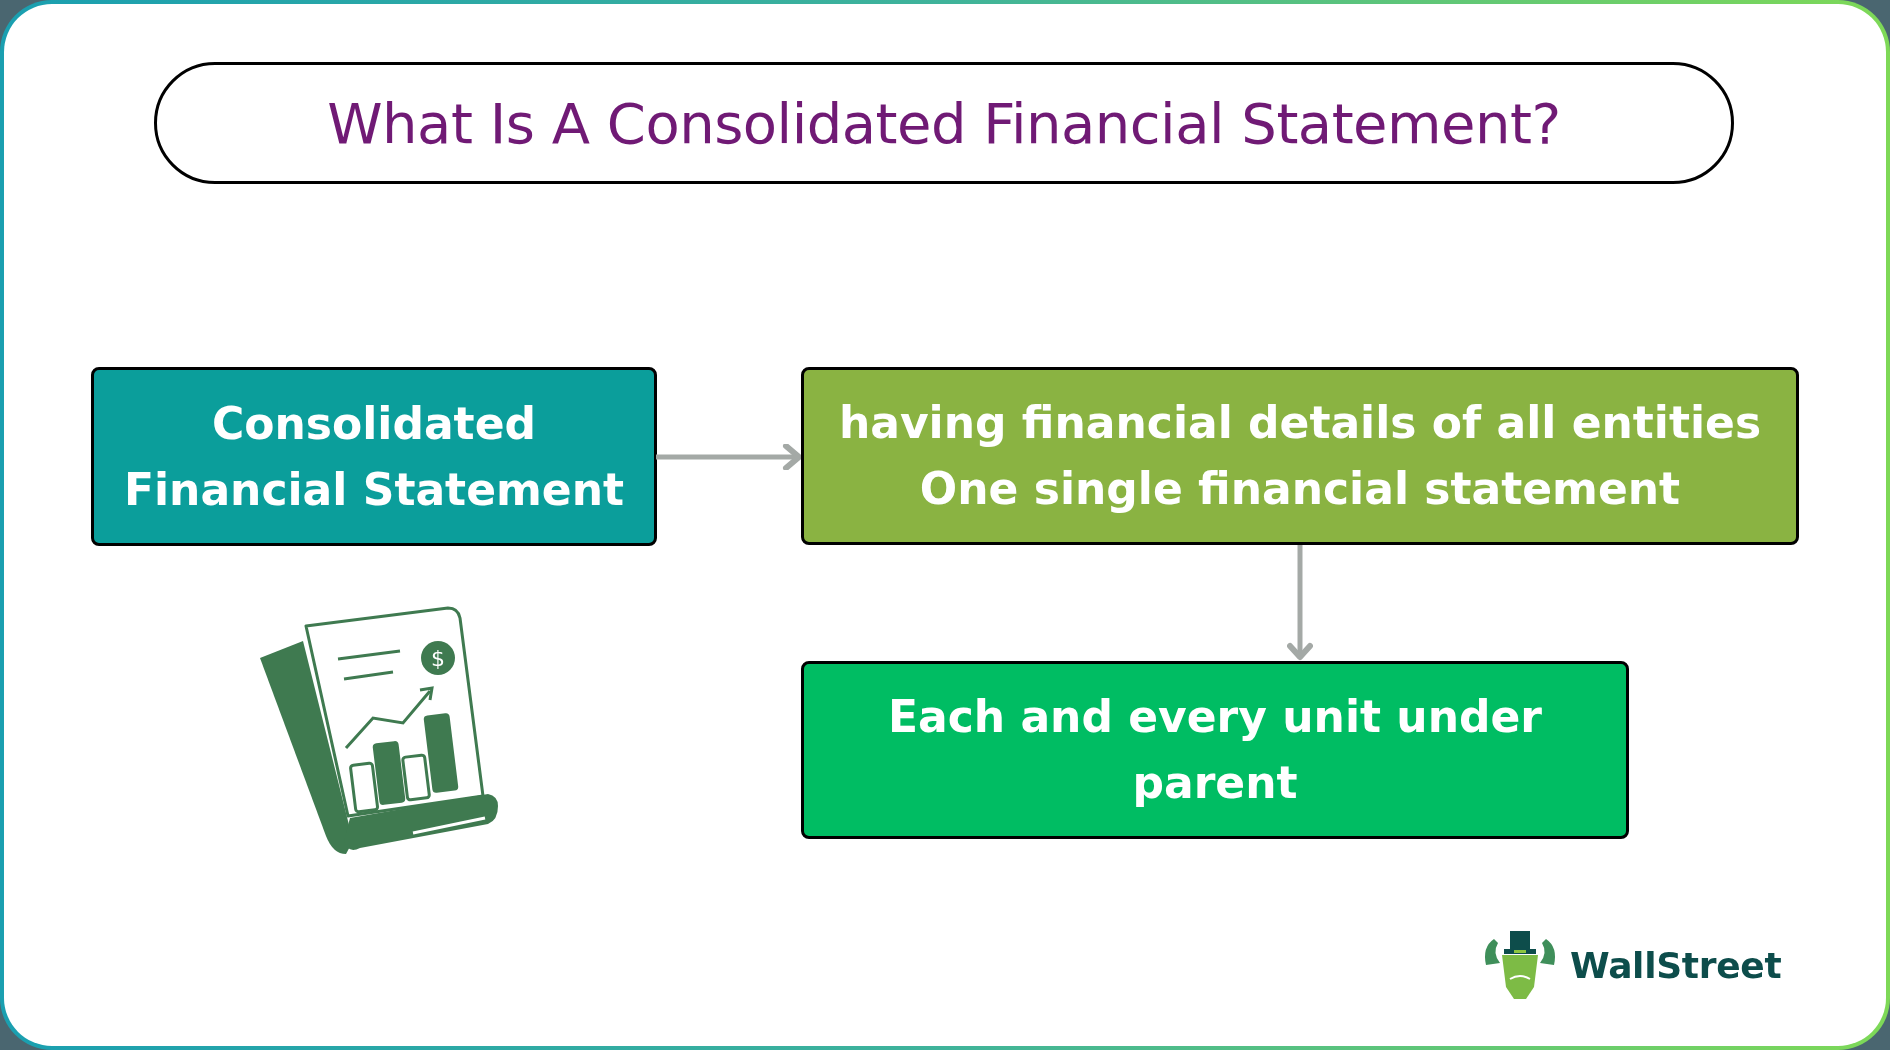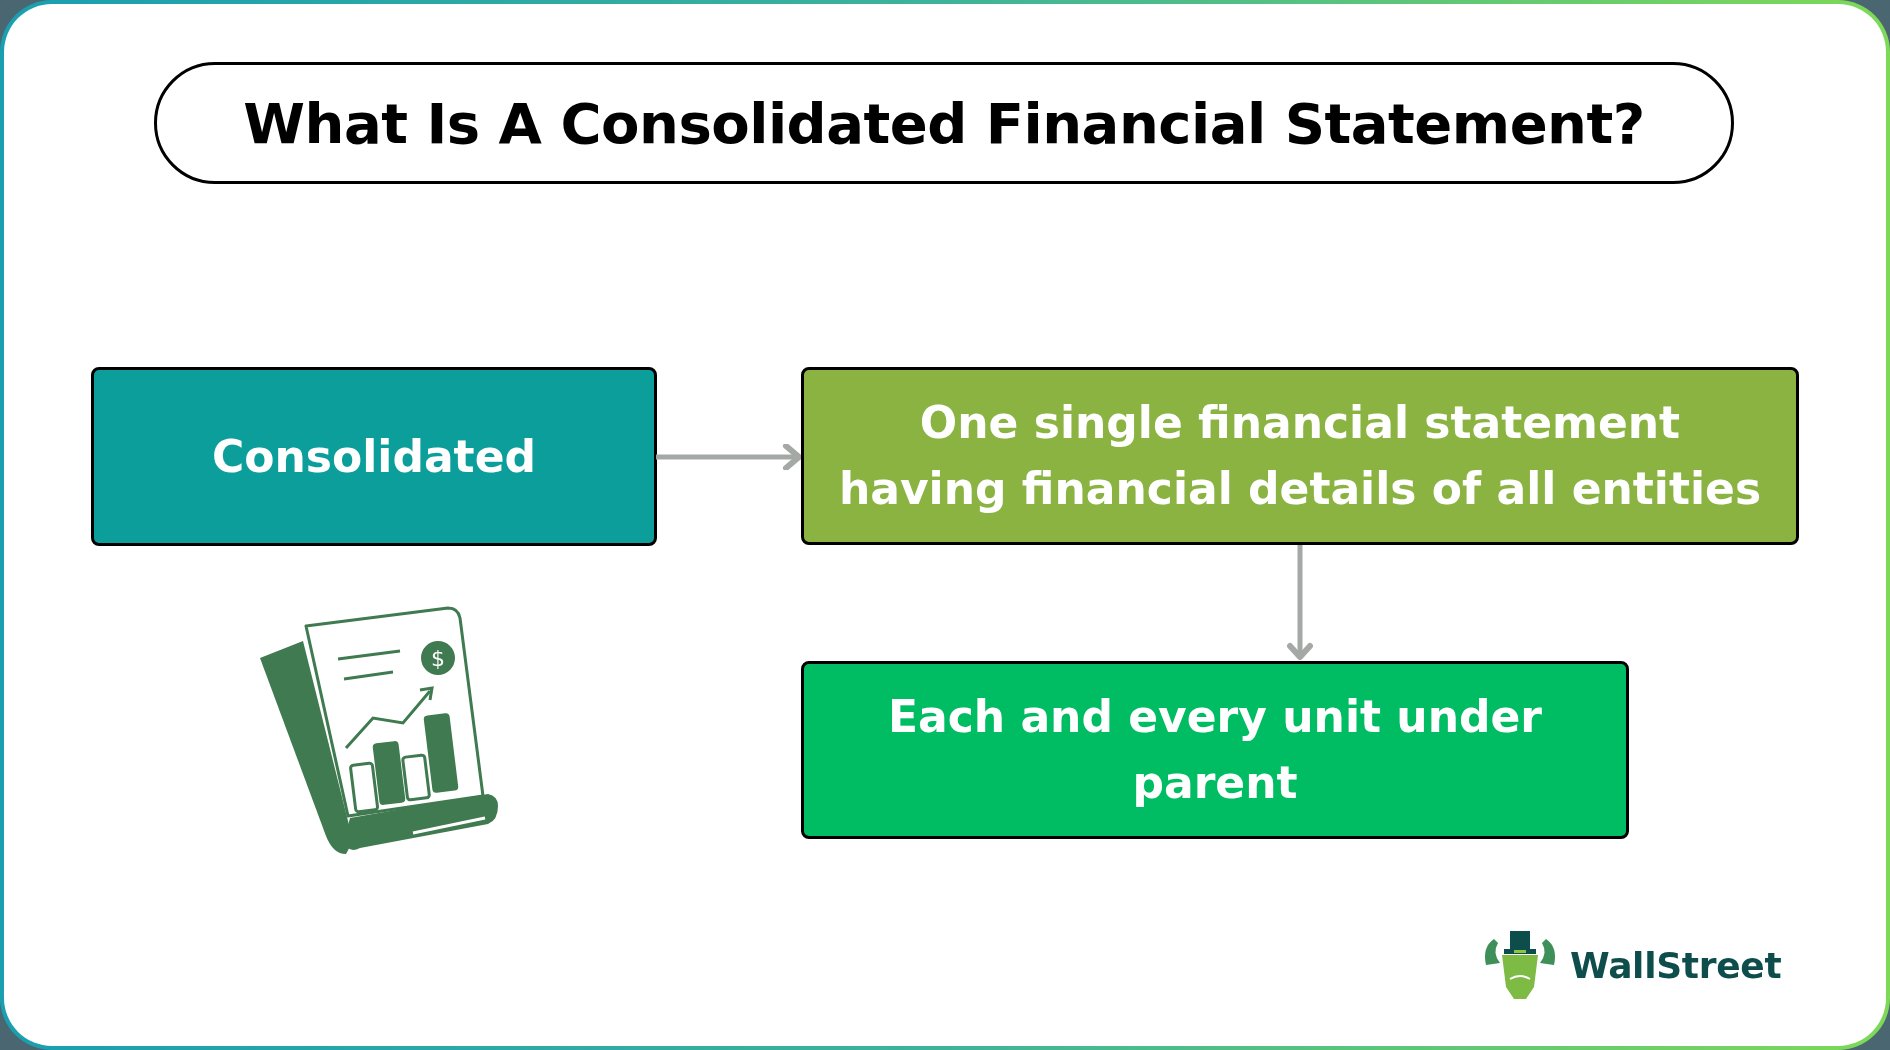--- a/index.html
+++ b/index.html
@@ -3,21 +3,21 @@
 <meta charset="utf-8">
 <style>
   html, body { margin:0; padding:0; }
   body { width:1890px; height:1050px; background:#4a6670; position:relative; overflow:hidden;
          font-family:"DejaVu Sans","Liberation Sans",sans-serif; }
   .frame { position:absolute; left:0; top:0; width:1890px; height:1050px; border-radius:52px;
            background:linear-gradient(90deg,#1a9fb0 0%,#3fb39a 50%,#7ed957 100%); }
   .card { position:absolute; left:4px; top:4px; width:1882px; height:1042px; border-radius:48px; background:#ffffff; }
   .title-pill { position:absolute; left:154px; top:62px; width:1580px; height:122px; border:3px solid #000;
                 border-radius:64px; background:#fff; display:flex; align-items:center; justify-content:center; box-sizing:border-box; }
-  .title-text { font-weight:bold; font-size:56px; color:#000000; letter-spacing:-0.5px; white-space:nowrap; }
+  .title-text { font-weight:normal; font-size:56px; color:#701a75; letter-spacing:-0.5px; white-space:nowrap; }
   .box { position:absolute; border:3px solid #000; border-radius:8px; box-sizing:border-box;
          display:flex; align-items:center; justify-content:center; text-align:center;
          color:#fff; font-weight:bold; font-size:44px; line-height:66px; }
   .box span { display:block; }
   .box-teal { left:91px; top:367px; width:566px; height:179px; background:#0b9e9b; }
   .box-olive { left:801px; top:367px; width:998px; height:178px; background:#8ab342; }
   .box-green { left:801px; top:661px; width:828px; height:178px; background:#00bd63; }
   .arrow { position:absolute; }
   .logo { position:absolute; left:1480px; top:925px; display:flex; align-items:center; }
   .logo-text { font-weight:bold; font-size:36px; margin-left:10px; letter-spacing:-0.3px; }
@@ -31,32 +31,33 @@
 <div class="card">
 </div>
 
 <div class="title-pill">
   <div class="title-text">What Is A Consolidated Financial Statement?</div>
 </div>
 
 <div class="box box-teal">
   <div>
     <span>Consolidated</span>
+    <span>Financial Statement</span>
   </div>
 </div>
 
 <svg class="arrow" style="left:656px;top:444px" width="148" height="26" viewBox="0 0 148 26">
   <line x1="0" y1="13" x2="142" y2="13" stroke="#a4a9a6" stroke-width="5"></line>
   <polyline points="130,2 143,13 130,24" fill="none" stroke="#a4a9a6" stroke-width="6" stroke-linecap="round" stroke-linejoin="round"></polyline>
 </svg>
 
 <div class="box box-olive">
   <div>
+    <span>having financial details of all entities</span>
     <span>One single financial statement</span>
-    <span>having financial details of all entities</span>
   </div>
 </div>
 
 <svg class="arrow" style="left:1287px;top:545px" width="26" height="117" viewBox="0 0 26 117">
   <line x1="13" y1="0" x2="13" y2="112" stroke="#a4a9a6" stroke-width="5"></line>
   <polyline points="3,101 13,112 23,101" fill="none" stroke="#a4a9a6" stroke-width="6" stroke-linecap="round" stroke-linejoin="round"></polyline>
 </svg>
 
 <div class="box box-green">
   <div>

